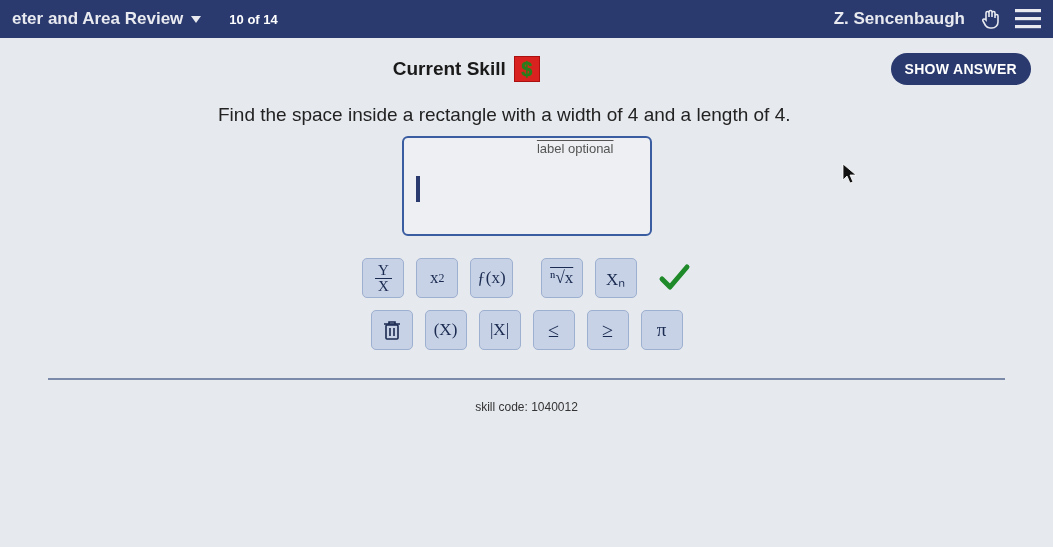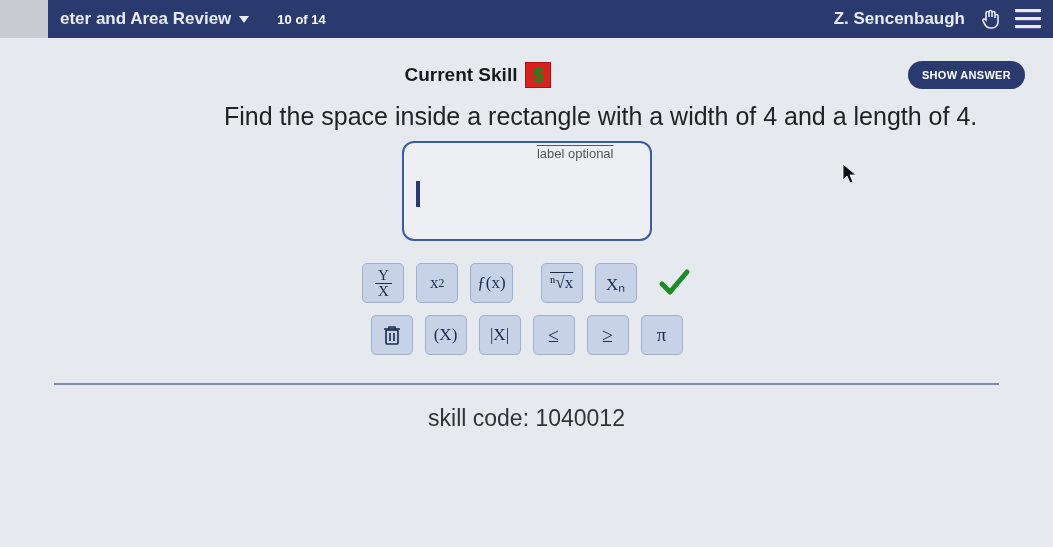--- a/index.html
+++ b/index.html
@@ -1,44 +1,44 @@
 <!DOCTYPE html>
 <html><head>
   <meta charset="utf-8">
   <style>
     * { box-sizing: border-box; margin: 0; padding: 0; }
     body { font-family: Arial, Helvetica, sans-serif; background: #c8ccd0; width: 1053px; height: 547px; overflow: hidden; }
-    .header { background: #2a3a6e; color: #e8eaf0; display: flex; align-items: center; height: 38px; padding: 12px 12px; font-size: 17px; font-weight: 600; margin-left: 48px; }
+    .header { background: #2a3a6e; color: #e8eaf0; display: flex; align-items: center; height: 38px; padding: 12px 12px; font-size: 17px; font-weight: 600; }
     .header-title { display: flex; align-items: center; gap: 8px; }
     .header-progress { margin-left: 28px; font-weight: 700; font-size: 13px; color: #fff; }
     .header-spacer { flex: 1; }
     .header-user { font-size: 17px; font-weight: 700; margin-right: 14px; }
     .header-chevron { display: inline-block; width: 0; height: 0; border-left: 5px solid transparent; border-right: 5px solid transparent; border-top: 7px solid #e8eaf0; }
     .hand-icon svg, .menu-icon svg { display: block; }
     .hand-icon { margin-right: 12px; cursor: pointer; }
     .menu-icon { cursor: pointer; }
-    .page { background: #e6e9ee; margin: 0; padding: 14px; height: calc(547px - 38px); position: relative; }
+    .page { background: #e6e9ee; margin: 0; padding: 8px; height: calc(547px - 38px); position: relative; }
     .topbar { display: flex; align-items: center; height: 46px; padding: 0 14px; }
     .flag-box { width: 20px; height: 28px; background: #b22; border: 1px solid #888; visibility: hidden;}
     .current-skill { margin: 0 auto; display: flex; align-items: center; gap: 8px; font-size: 19px; font-weight: 700; color: #1a1a1a; }
     .dollar-badge { width: 26px; height: 26px; background: #d9221f; color: #2a7a1f; display: flex; align-items: center; justify-content: center; font-weight: 900; font-size: 20px; border: 1px solid #aa1010; text-shadow: 0 0 1px #0a0; }
-    .show-answer { background: #2a3a6e; color: #fff; font-weight: 700; font-size: 11px; padding: 8px 14px; border-radius: 18px; border: none; cursor: pointer; letter-spacing: 0.3px; }
-    .question { font-size: 25px; color: #222; text-align: left; margin-left: 210px; margin-top: 4px; }
-    .answer-box { width: 250px; height: 100px; border: 2px solid #3a5ca0; border-radius: 12px; margin: 10px auto 0; background: #edeff2; position: relative; }
+    .show-answer { background: #2a3a6e; color: #fff; font-weight: 700; font-size: 14px; padding: 8px 14px; border-radius: 18px; border: none; cursor: pointer; letter-spacing: 0.3px; }
+    .question { font-size: 19px; color: #222; text-align: left; margin-left: 210px; margin-top: 12px; }
+    .answer-box { width: 250px; height: 100px; border: 2px solid #3a5ca0; border-radius: 6px; margin: 10px auto 0; background: #edeff2; position: relative; }
     .label-opt { position: absolute; top: 3px; right: 36px; font-size: 13px; color: #555; text-decoration: overline; }
     .cursor-bar { position: absolute; left: 12px; top: 38px; width: 4px; height: 26px; background: #2a3a6e; }
     .toolbar { display: flex; flex-direction: column; gap: 12px; align-items: center; margin-top: 22px; }
     .tool-row { display: flex; gap: 12px; align-items: center; }
     .tool-btn { min-width: 42px; height: 40px; background: #c7d2e6; border: 1px solid #9db0d0; border-radius: 5px; display: flex; align-items: center; justify-content: center; font-size: 17px; color: #1a2a50; cursor: pointer; font-family: 'Times New Roman', serif; padding: 0 6px; }
     .frac { display: flex; flex-direction: column; align-items: center; line-height: 1; font-size: 15px;}
     .frac-top { border-bottom: 1.5px solid #1a2a50; padding: 0 3px; }
     .frac-bot { padding: 0 3px; }
     .check-icon svg { display: block; }
     .divider { height: 1.5px; background: #7a8aa8; margin: 28px 40px 0; }
-    .skill-code { text-align: center; font-size: 23px; color: #333; margin-top: 20px; }
+    .skill-code { text-align: center; font-size: 12px; color: #333; margin-top: 20px; }
     .cursor-pointer { position: absolute; top: 125px; right: 195px; }
     sup { font-size: 0.7em; }
   </style>
 </head>
 <body>
 
 <div class="header">
   <div class="header-title">
     <span>eter and Area Review</span>
     <span class="header-chevron"></span>

